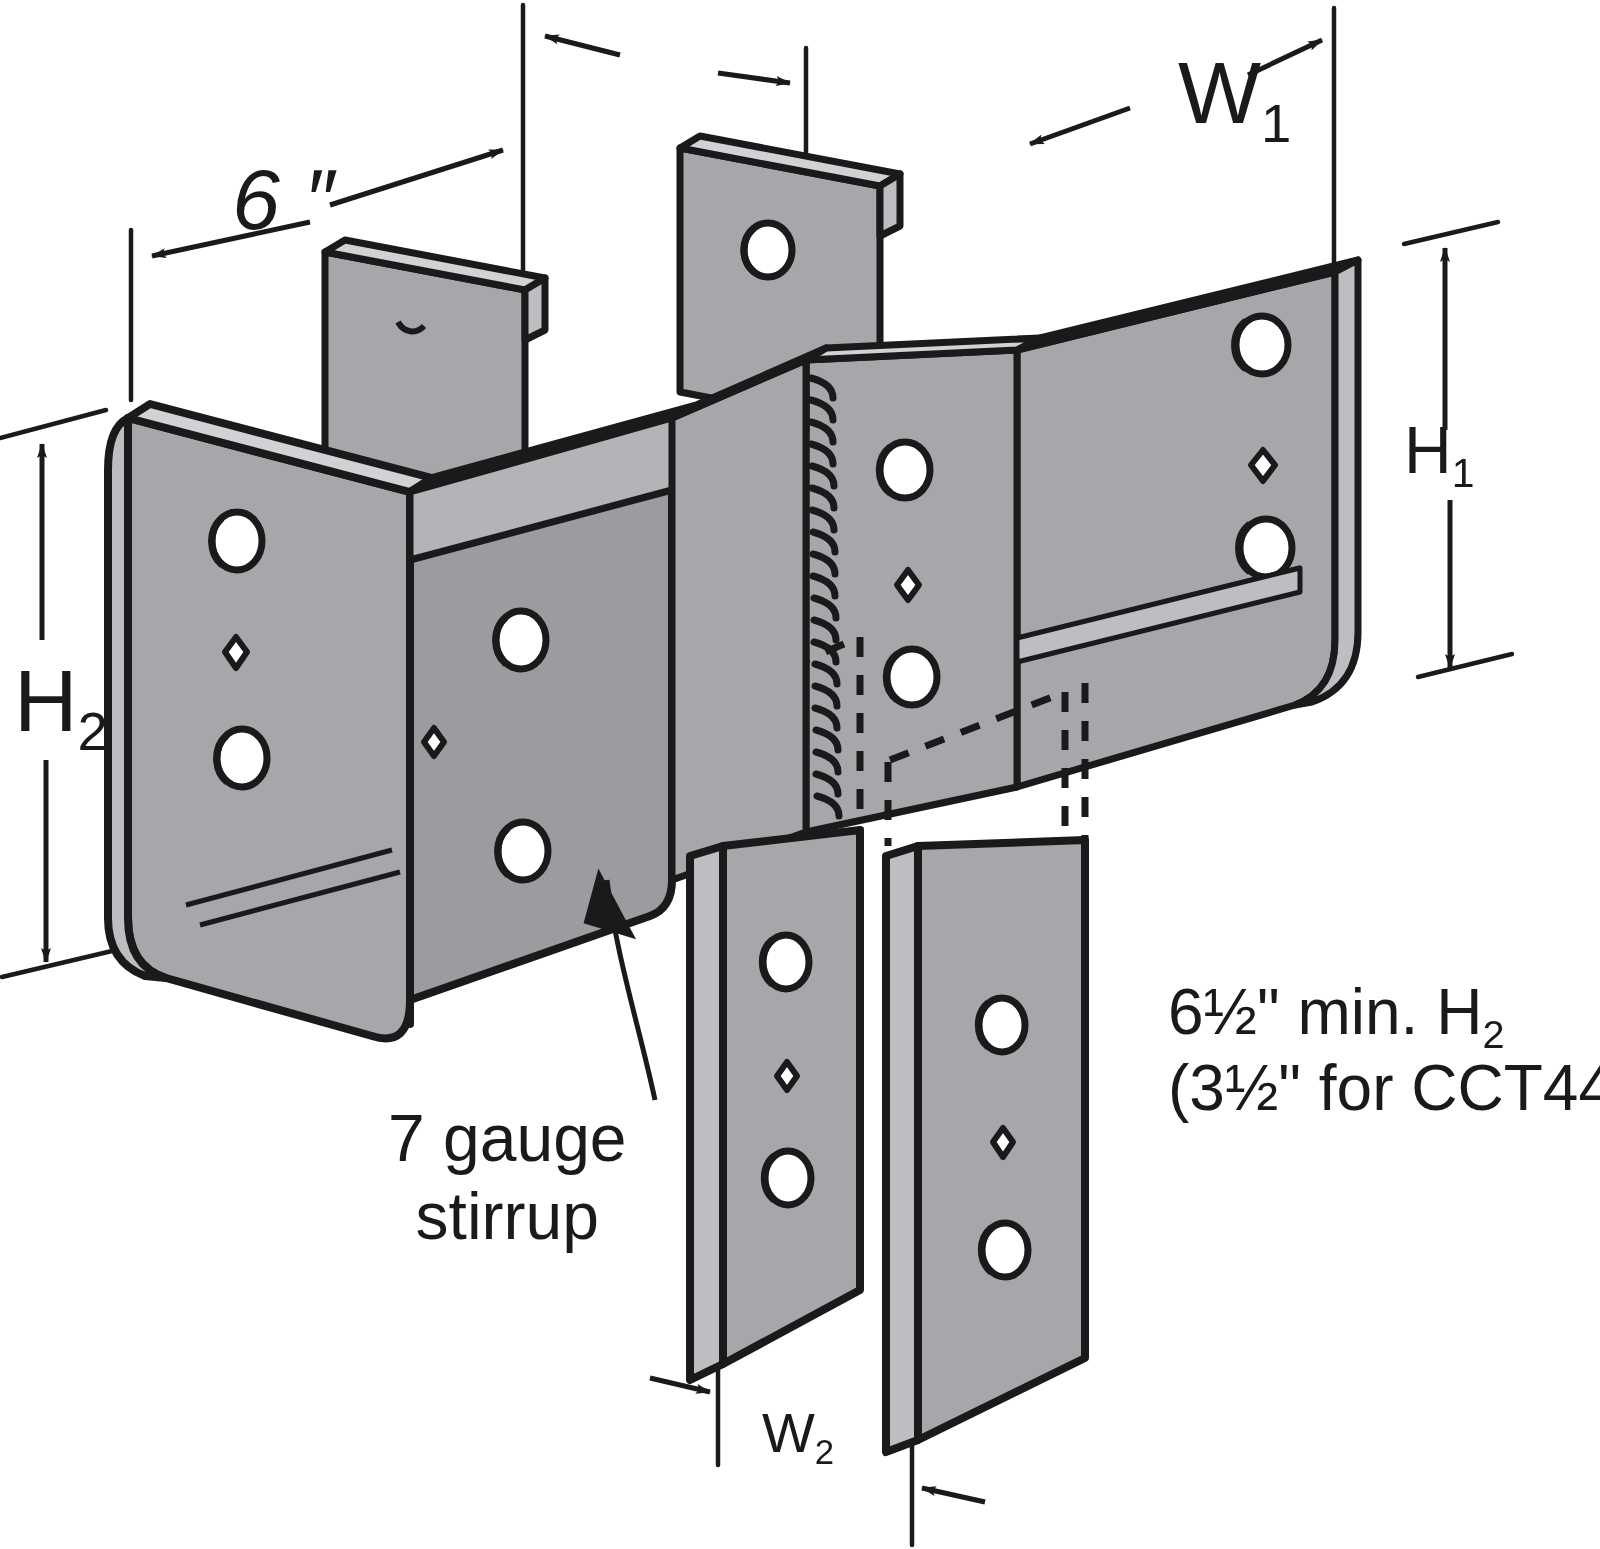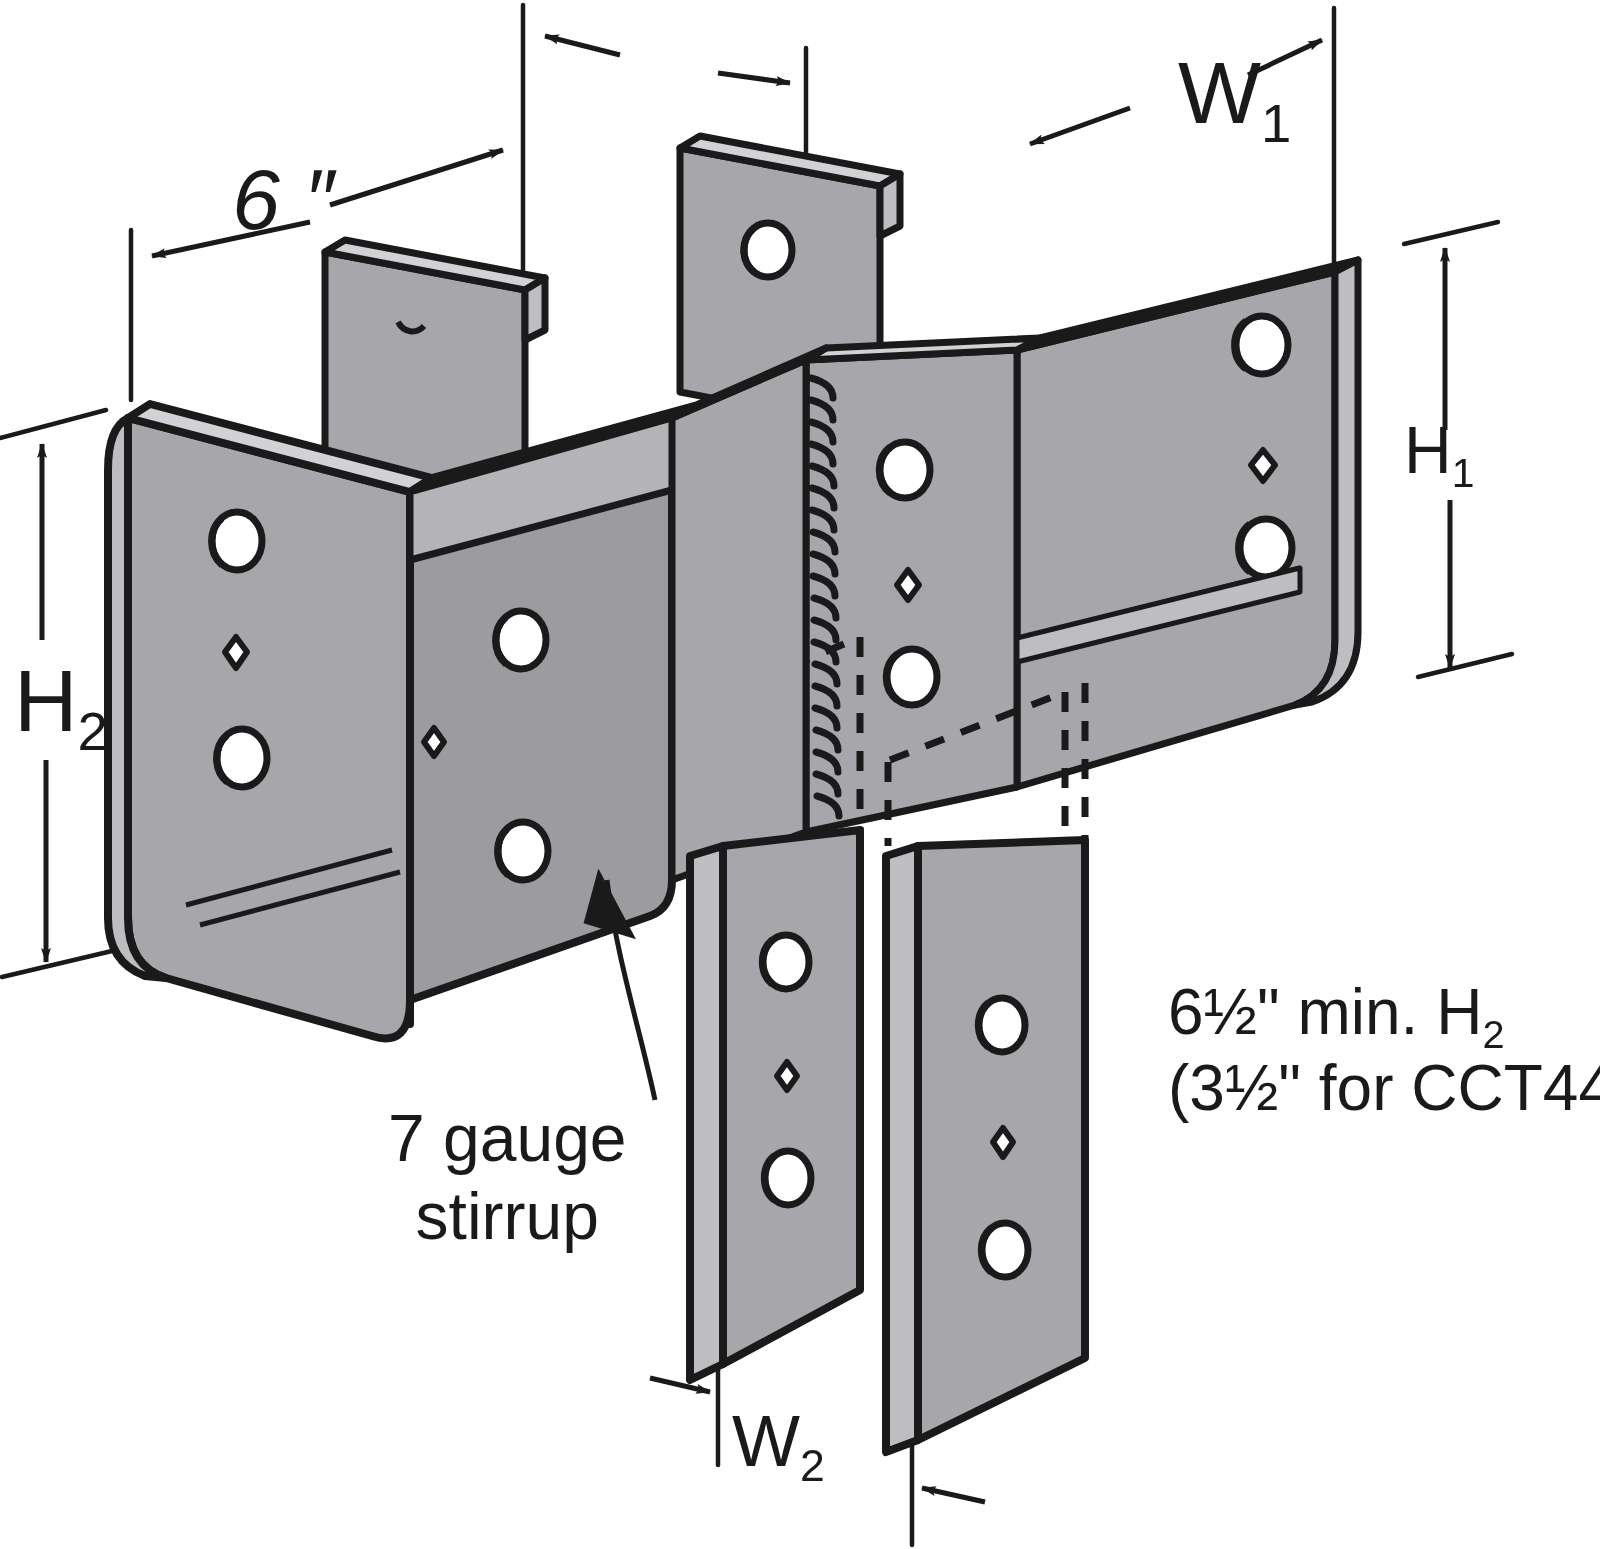--- a/index.html
+++ b/index.html
@@ -298,21 +298,21 @@
   </div>
 
   <div class="dim-label" style="left:1404px; top:412px; font-size:66px;">
     <span>H</span><span class="sub">1</span>
   </div>
 
   <div class="dim-label" style="left:8px; top:650px; font-size:88px;margin-left:6px;">
     <span>H</span><span class="sub">2</span>
   </div>
 
-  <div class="dim-label" style="left:732px; top:1400px; font-size:72px;">
+  <div class="dim-label" style="left:762px; top:1400px; font-size:56px;">
     <span>W</span><span class="sub">2</span>
   </div>
 
   <div class="note-block" style="left:350px; top:1100px; font-size:66px; text-align:center;margin-left:38px;">
     <div>7 gauge</div>
     <div>stirrup</div>
   </div>
 
   <div class="note-block" style="left:1168px; top:975px; font-size:64px;">
     <div>

